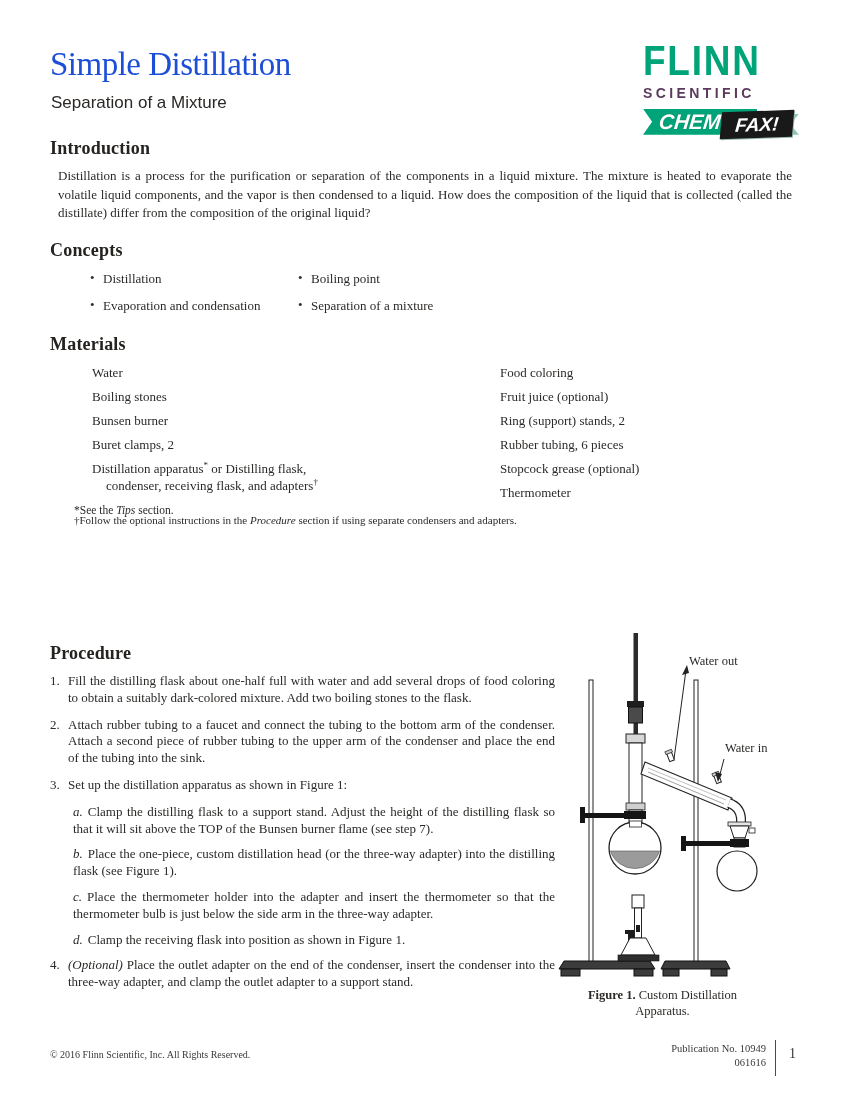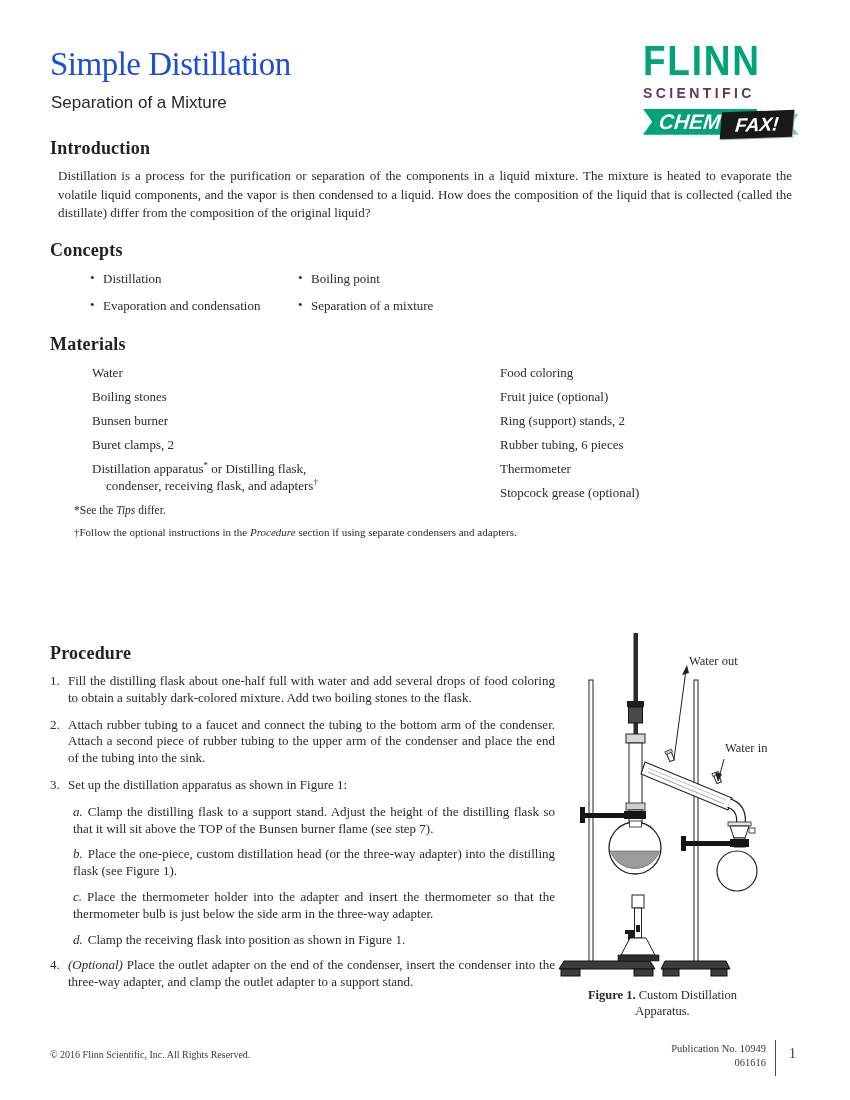--- a/index.html
+++ b/index.html
@@ -74,21 +74,21 @@
   .concept-item .blt { position:absolute; left:0; top:-1px; }
   
   .mat-col { position:absolute; top:32px; font-size:13px; line-height:14px; }
   .mat-col.left { left:42px; width:360px; }
   .mat-col.right { left:450px; width:280px; }
   .mat-item { margin:0 0 10px 0; }
   .mat-item .wrap2 { display:block; padding-left:14px; margin-top:3px; }
   sup { font-size:9px; vertical-align:super; line-height:0; }
   .fn { position:absolute; left:24px; font-size:11.5px; margin:0; }
   .fn1 { top:170px; }
-  .fn2 { top:192px; font-size:11px; }
+  .fn2 { top:180px; font-size:11px; }
   
   .steps { width:505px; margin-top:9px; font-size:13px; line-height:16.8px; }
   .step { display:flex; margin-bottom:10px; }
   .step .num { width:18px; flex:none; }
   .step .txt { flex:1; text-align:justify; }
   .sub { margin:0 0 9px 23px; width:482px; text-align:justify; }
   .sub .letter { margin-right:5px; }
   
   .figure { position:absolute; left:558px; top:633px; width:292px; height:400px; }
   .fig-label {
@@ -152,24 +152,24 @@
       <p class="mat-item">
         <span>Distillation apparatus</span><sup>*</sup><span> or Distilling flask,</span>
         <span class="wrap2"><span>condenser, receiving flask, and adapters</span><sup>†</sup></span>
       </p>
     </div>
     <div class="mat-col right">
       <p class="mat-item">Food coloring</p>
       <p class="mat-item">Fruit juice (optional)</p>
       <p class="mat-item">Ring (support) stands, 2</p>
       <p class="mat-item">Rubber tubing, 6 pieces</p>
+      <p class="mat-item">Stopcock grease (optional)</p>
       <p class="mat-item">Thermometer</p>
-      <p class="mat-item">Stopcock grease (optional)</p>
-    </div>
-    <p class="fn fn1"><span>*See the </span><em>Tips</em><span> differ.</span></p>
+    </div>
+    <p class="fn fn1"><span>*See the </span><em>Tips</em><span> section.</span></p>
     <p class="fn fn2"><span>†Follow the optional instructions in the </span><em>Procedure</em><span> section if using separate condensers and adapters.</span></p>
   </div>
 
 
   <div class="sec" id="sec-procedure">
     <h2 class="h-sec">Procedure</h2>
     <div class="steps">
       <div class="step">
         <span class="num">1.</span>
         <span class="txt">Fill the distilling flask about one-half full with water and add several drops of food coloring to obtain a suitably dark-colored mixture. Add two boiling stones to the flask.</span>

